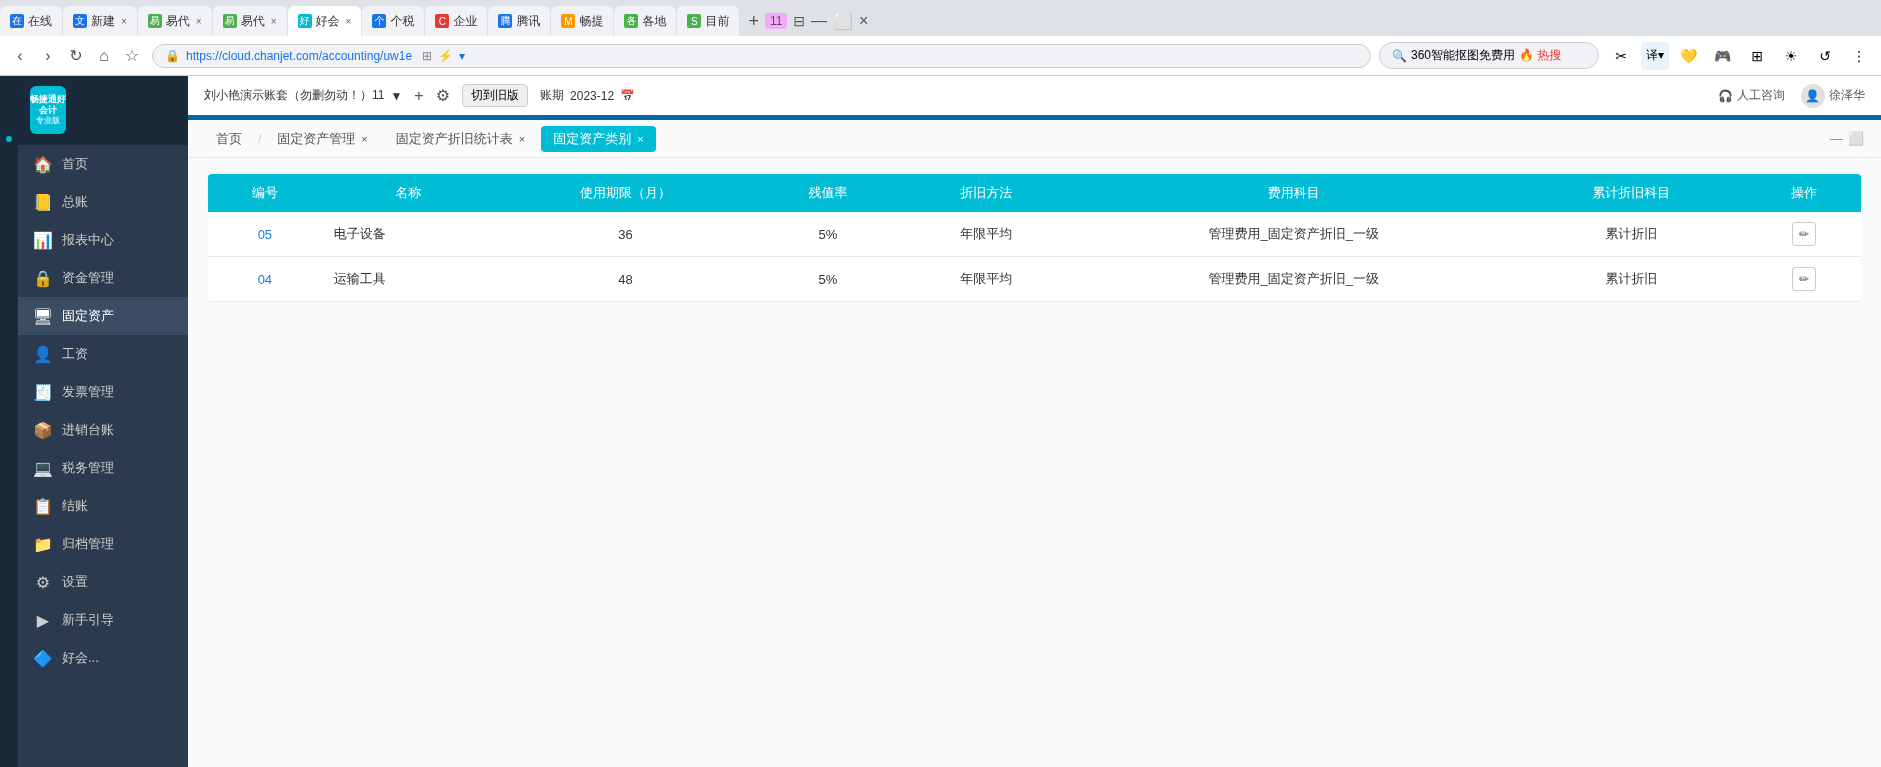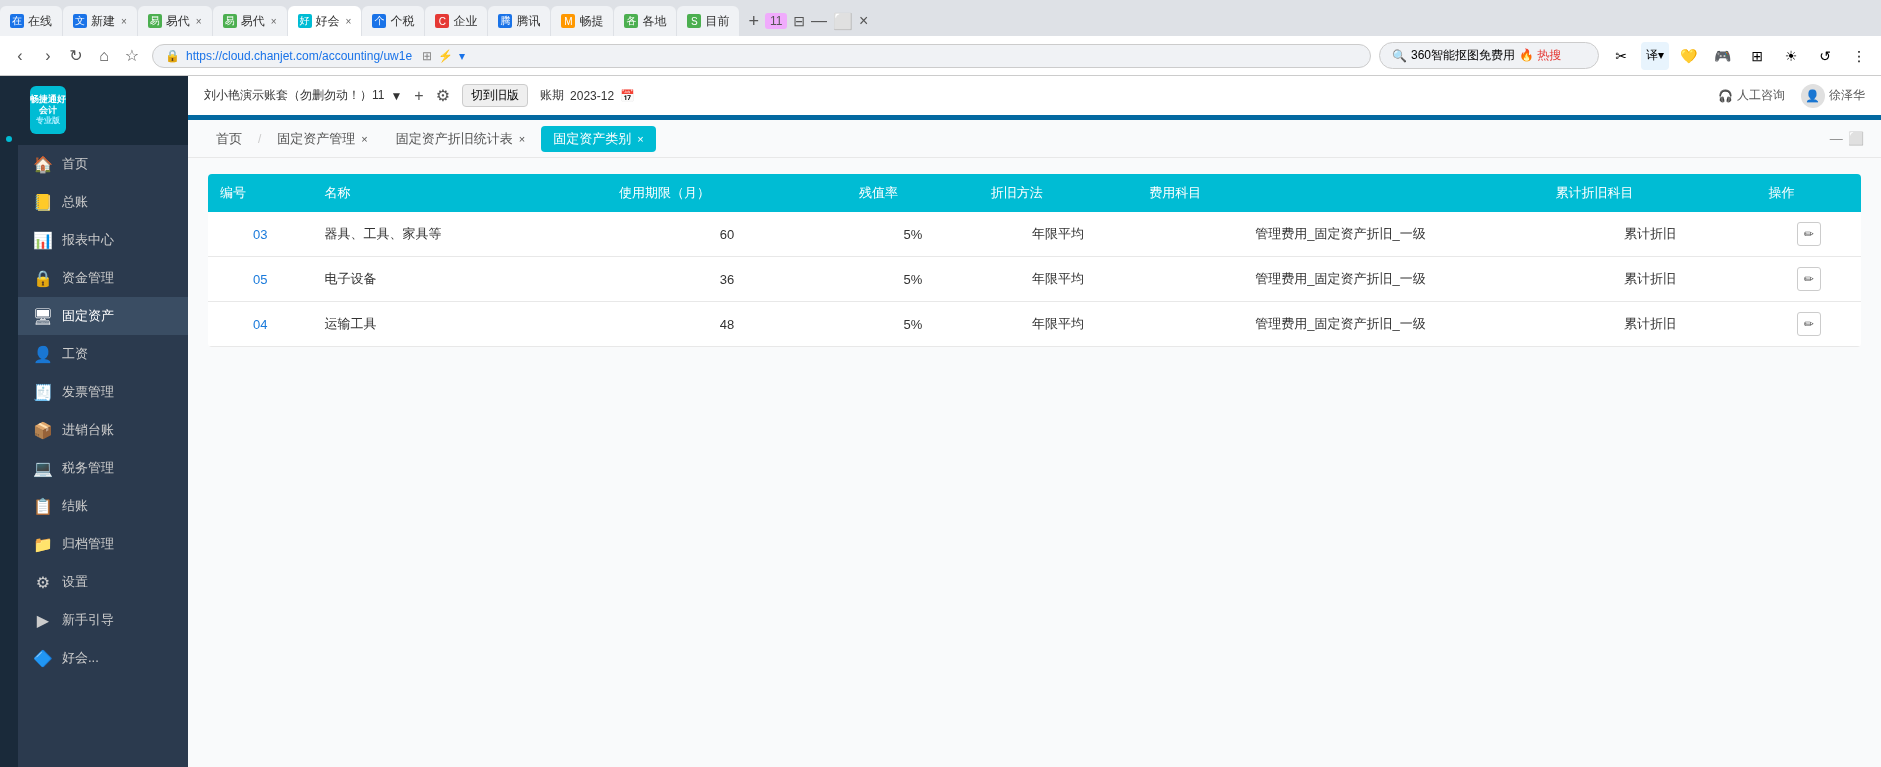--- a/index.html
+++ b/index.html
@@ -61,21 +61,21 @@
     .content-area { flex: 1; padding: 16px 20px; overflow-y: auto; background: #f9fafb; }
     .section-header { display: flex; align-items: center; justify-content: space-between; margin-bottom: 16px; }
     .section-title { font-size: 18px; font-weight: bold; color: #333; }
     .header-actions { display: flex; gap: 8px; }
     .btn-new { background: #4caf50; color: #fff; border: none; border-radius: 4px; padding: 6px 16px; cursor: pointer; font-size: 13px; display: flex; align-items: center; gap: 4px; }
     .btn-refresh { background: #fff; color: #555; border: 1px solid #ccc; border-radius: 4px; padding: 6px 12px; cursor: pointer; font-size: 13px; display: flex; align-items: center; gap: 4px; }
 
     
     .data-table { width: 100%; border-collapse: collapse; background: #fff; border-radius: 4px; overflow: hidden; }
     .data-table thead tr { background: #00bcd4; color: #fff; }
-    .data-table thead th { padding: 10px 12px; text-align: left; font-size: 13px; font-weight: normal; border: none; }
+    .data-table thead th { padding: 10px 12px; text-align: center; font-size: 13px; font-weight: normal; border: none; }
     .data-table tbody tr { border-bottom: 1px solid #e8e8e8; }
     .data-table tbody td { padding: 10px 12px; font-size: 13px; color: #333; text-align: center; }
     .data-table tbody td:nth-child(2) { text-align: left; }
     .data-table tbody td:nth-child(1) { color: #1a7adb; cursor: pointer; }
     .edit-btn { width: 24px; height: 24px; display: inline-flex; align-items: center; justify-content: center; border: 1px solid #ccc; border-radius: 3px; cursor: pointer; color: #555; font-size: 12px; }
   </style>
 </head>
 <body>
 
 <div class="browser-chrome">
@@ -305,30 +305,20 @@
             <th>名称</th>
             <th>使用期限（月）</th>
             <th>残值率</th>
             <th>折旧方法</th>
             <th>费用科目</th>
             <th>累计折旧科目</th>
             <th>操作</th>
           </tr>
         </thead>
         <tbody id="table-body">
-        <tr>
-    <td style="color:#1a7adb;cursor:pointer;">03</td>
-    <td>器具、工具、家具等</td>
-    <td>60</td>
-    <td>5%</td>
-    <td>年限平均</td>
-    <td>管理费用_固定资产折旧_一级</td>
-    <td>累计折旧</td>
-    <td><span class="edit-btn">✏</span></td>
-  </tr>
             <tr>
     <td style="color:#1a7adb;cursor:pointer;">05</td>
     <td>电子设备</td>
     <td>36</td>
     <td>5%</td>
     <td>年限平均</td>
     <td>管理费用_固定资产折旧_一级</td>
     <td>累计折旧</td>
     <td><span class="edit-btn">✏</span></td>
   </tr>

